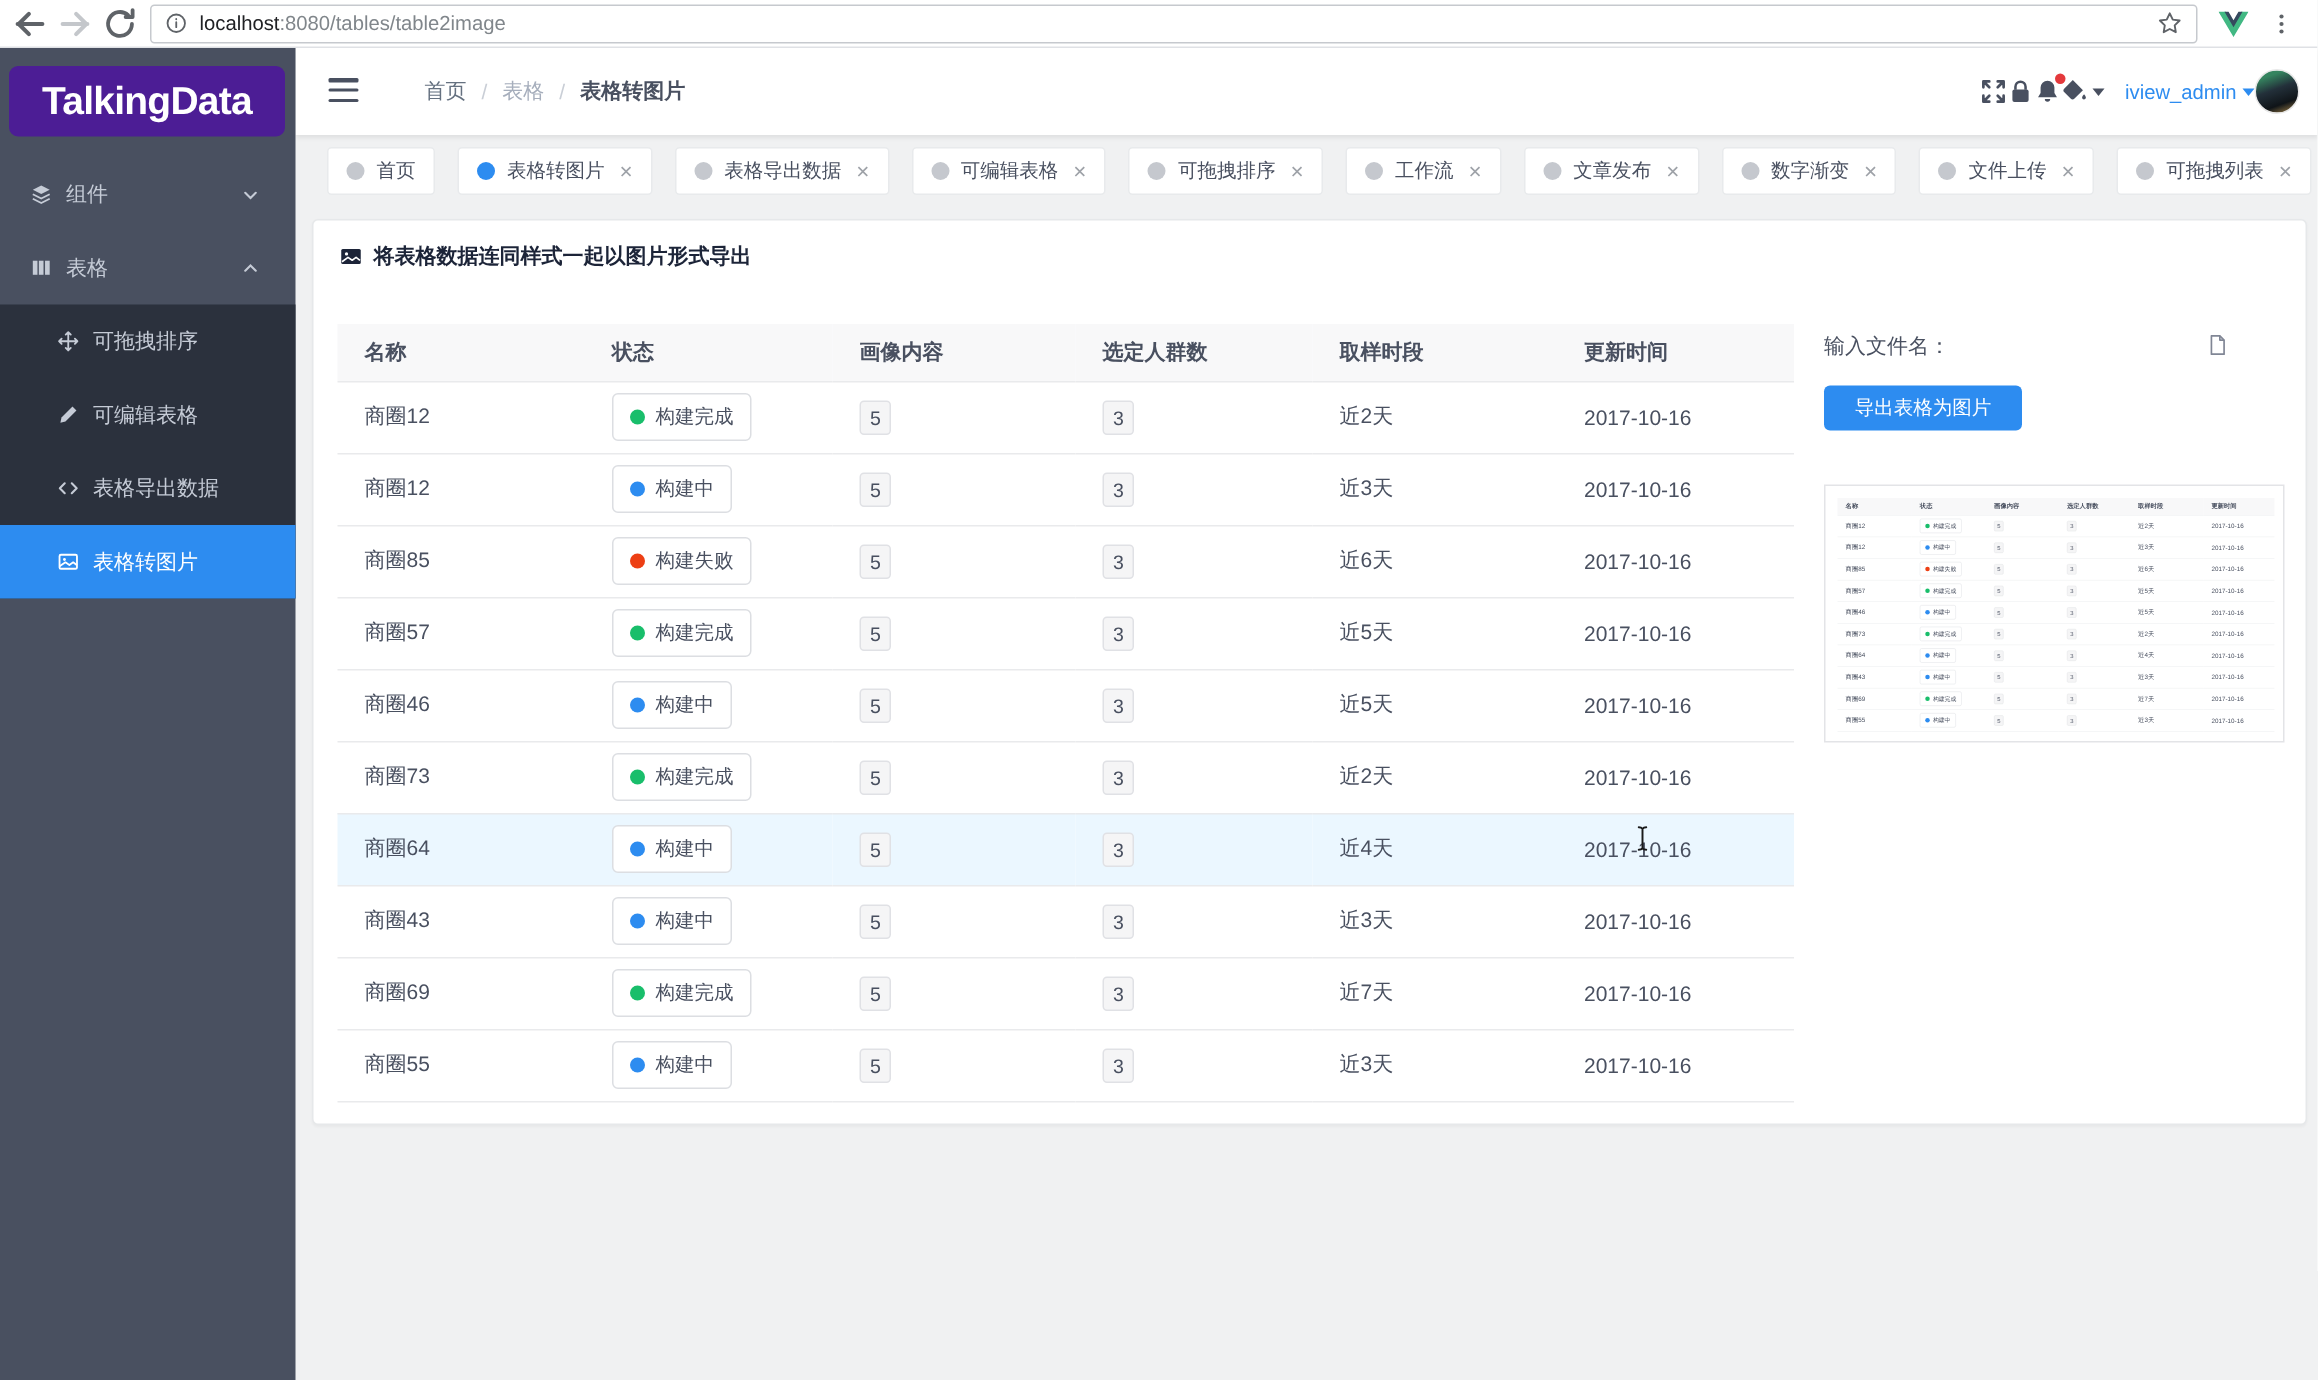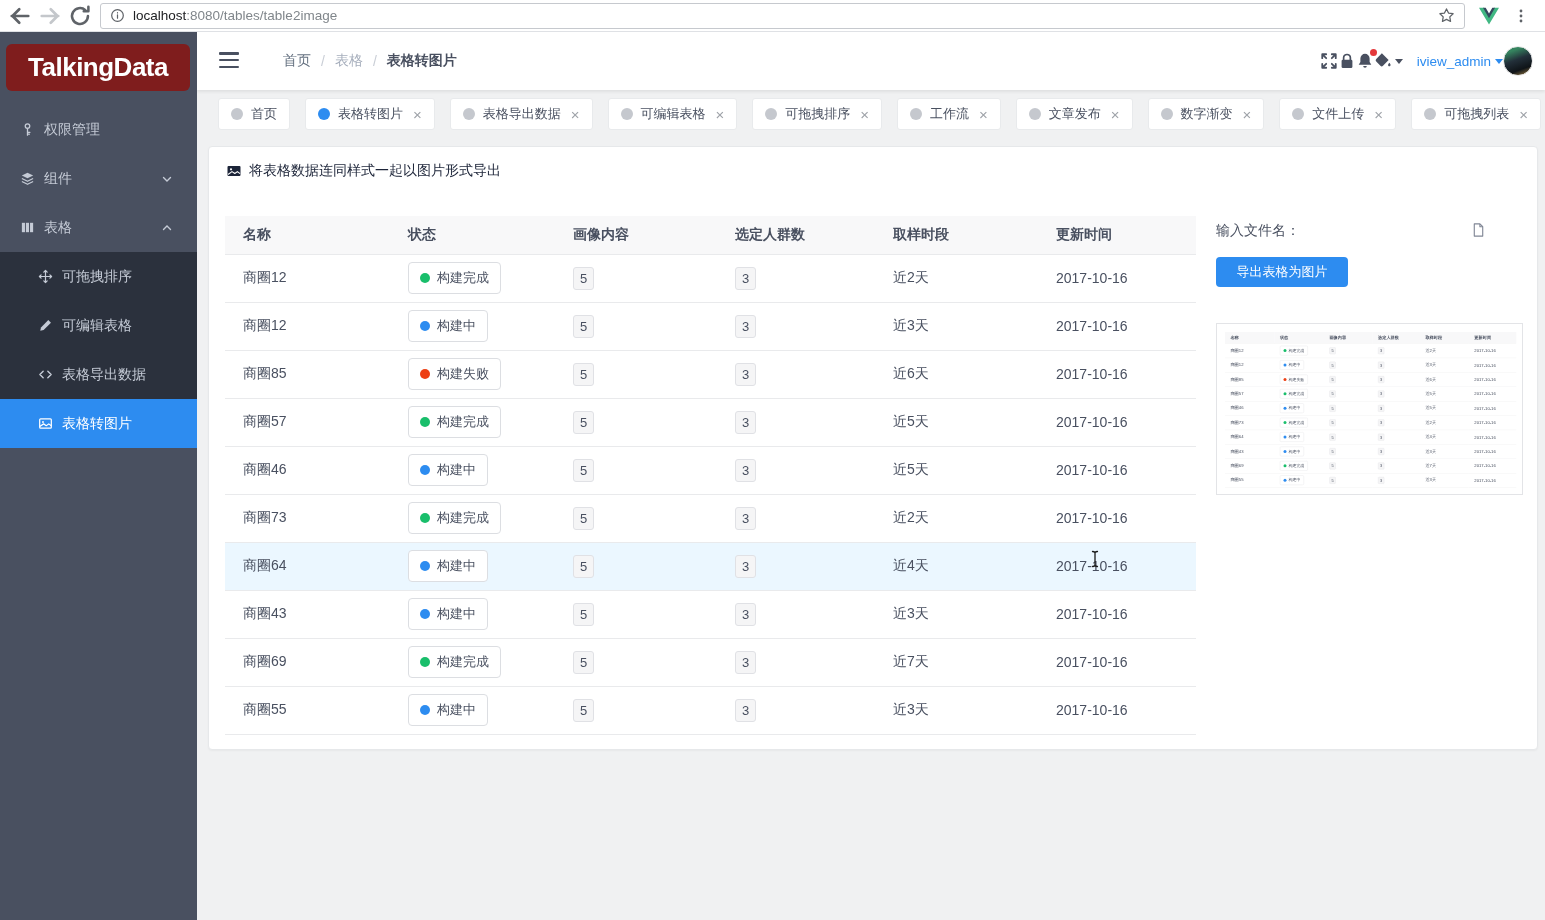--- a/index.html
+++ b/index.html
@@ -10,21 +10,21 @@
   .chrome{position:absolute;top:0;left:0;width:1545px;height:32px;background:#fff;border-bottom:1px solid #dfe1e5;display:flex;align-items:center;padding:0 8px;z-index:40}
   .nav-btn{width:24px;height:24px;display:flex;align-items:center;justify-content:center;color:#5f6368;margin-right:6px}
   .nav-btn.disabled{color:#c4c7cb}
   .omnibox{flex:1;height:24px;border:1px solid #c6c9ce;border-radius:3px;background:#fff;display:flex;align-items:center;padding:12px 9px;margin:0 6px 0 2px}
   .omnibox .url{flex:1;font-size:13.5px;color:#202124;white-space:nowrap;overflow:hidden;margin-left:8px}
   .omnibox .url .path{color:#80868b}
   .ext{display:flex;align-items:center;gap:14px;padding:0 8px}
 
   
   .sidebar{position:absolute;top:32px;left:0;width:197px;height:888px;background:#495060;z-index:30}
-  .logo{position:absolute;top:12px;left:6px;width:184px;height:47px;background:#7f1d1d;border-radius:6px;color:#fff;display:flex;align-items:center;justify-content:center;font-size:26px;font-weight:bold;letter-spacing:-.5px;cursor:pointer}
+  .logo{position:absolute;top:12px;left:6px;width:184px;height:47px;background:#4c1d95;border-radius:6px;color:#fff;display:flex;align-items:center;justify-content:center;font-size:26px;font-weight:bold;letter-spacing:-.5px;cursor:pointer}
   .nav{position:absolute;top:73px;left:0;width:197px}
   .nav-item{height:49px;display:flex;align-items:center;padding-left:20px;color:#c5cbd6;font-size:14px;position:relative;cursor:pointer}
   .nav-ico{width:15px;height:15px;margin-right:9px;display:inline-flex;flex:none}
   .nav-ico svg{width:100%;height:100%}
   .chev{position:absolute;right:24px;display:inline-flex;width:12px;height:12px}
   .submenu{background:#2b313d}
   .sub-item{height:49px;display:flex;align-items:center;padding-left:38px;color:#c5cbd6;font-size:14px;cursor:pointer}
   .sub-item.active{background:#2d8cf0;color:#fff}
 
   
@@ -48,21 +48,21 @@
 
   
   .tabbar{position:absolute;top:98px;left:218px;width:1320px;height:32px;display:flex;gap:15px;z-index:10}
   .tab{display:inline-flex;align-items:center;gap:8px;background:#fff;border:1px solid #e8eaec;border-radius:3px;padding:0 12px;font-size:13px;color:#495060;cursor:pointer;white-space:nowrap}
   .tdot{width:12px;height:12px;border-radius:50%;background:#c5c8ce;flex:none}
   .tab.active .tdot{background:#2d8cf0}
   .tclose{color:#9ea2a8;font-size:15px;line-height:1;margin-left:2px;cursor:pointer}
 
   
   .card{position:absolute;top:146px;left:208px;width:1330px;height:604px;background:#fff;border:1px solid #e6e8ea;border-radius:4px;box-shadow:0 1px 2px rgba(0,0,0,.04)}
-  .card-title{position:absolute;left:17px;top:15px;display:flex;align-items:center;gap:7px;font-size:14px;font-weight:normal;color:#1c2438}
+  .card-title{position:absolute;left:17px;top:15px;display:flex;align-items:center;gap:7px;font-size:14px;font-weight:bold;color:#1c2438}
   .card-title .t-ico{width:16px;height:16px;display:inline-flex;color:#1c2438}
 
   .table-area{position:absolute;left:16px;top:69px}
   .data-table{table-layout:fixed;width:971px;border-collapse:collapse;background:#fff}
   .data-table th{height:38px;background:#f8f8f9;border-bottom:1px solid #e9eaec;font-size:14px;font-weight:bold;color:#495060;text-align:left;padding-left:18px}
   .data-table td{height:48px;border-bottom:1px solid #e9eaec;font-size:14px;color:#495060;padding-left:18px;background:#fff}
   .data-table tr.hover td{background:#ebf7ff}
   .data-table th:nth-child(1),.data-table td:nth-child(1){width:165px}
   .data-table th:nth-child(2),.data-table td:nth-child(2){width:165px}
   .data-table th:nth-child(3),.data-table td:nth-child(3){width:162px}
@@ -131,29 +131,20 @@
           <circle cx="8" cy="8" r="1.4"></circle>
           <circle cx="8" cy="13" r="1.4"></circle>
         </svg>
     </span>
   </div>
 </div>
 
 <aside class="sidebar">
   <div class="logo">TalkingData</div>
   <nav class="nav">
-    <div class="nav-item">
-      <span class="nav-ico">
-        <svg viewBox="0 0 16 16" fill="none" stroke="currentColor" stroke-width="1.4" stroke-linecap="round">
-            <circle cx="8" cy="4.3" r="2.4"></circle>
-            <path d="M8 6.7V14M8 11h2.6M8 13h2"></path>
-          </svg>
-      </span>
-      <span>权限管理</span>
-    </div>
     <div class="nav-item">
       <span class="nav-ico">
         <svg viewBox="0 0 16 16" fill="none" stroke="currentColor" stroke-width="1.3" stroke-linejoin="round">
             <path d="M8 1.8 14 4.8 8 7.8 2 4.8z" fill="currentColor" stroke="none"></path>
             <path d="M2 8l6 3 6-3M2 11.2l6 3 6-3"></path>
           </svg>
       </span>
       <span>组件</span>
       <span class="chev">
         <svg viewBox="0 0 12 12" fill="none" stroke="currentColor" stroke-width="1.4" stroke-linecap="round">

